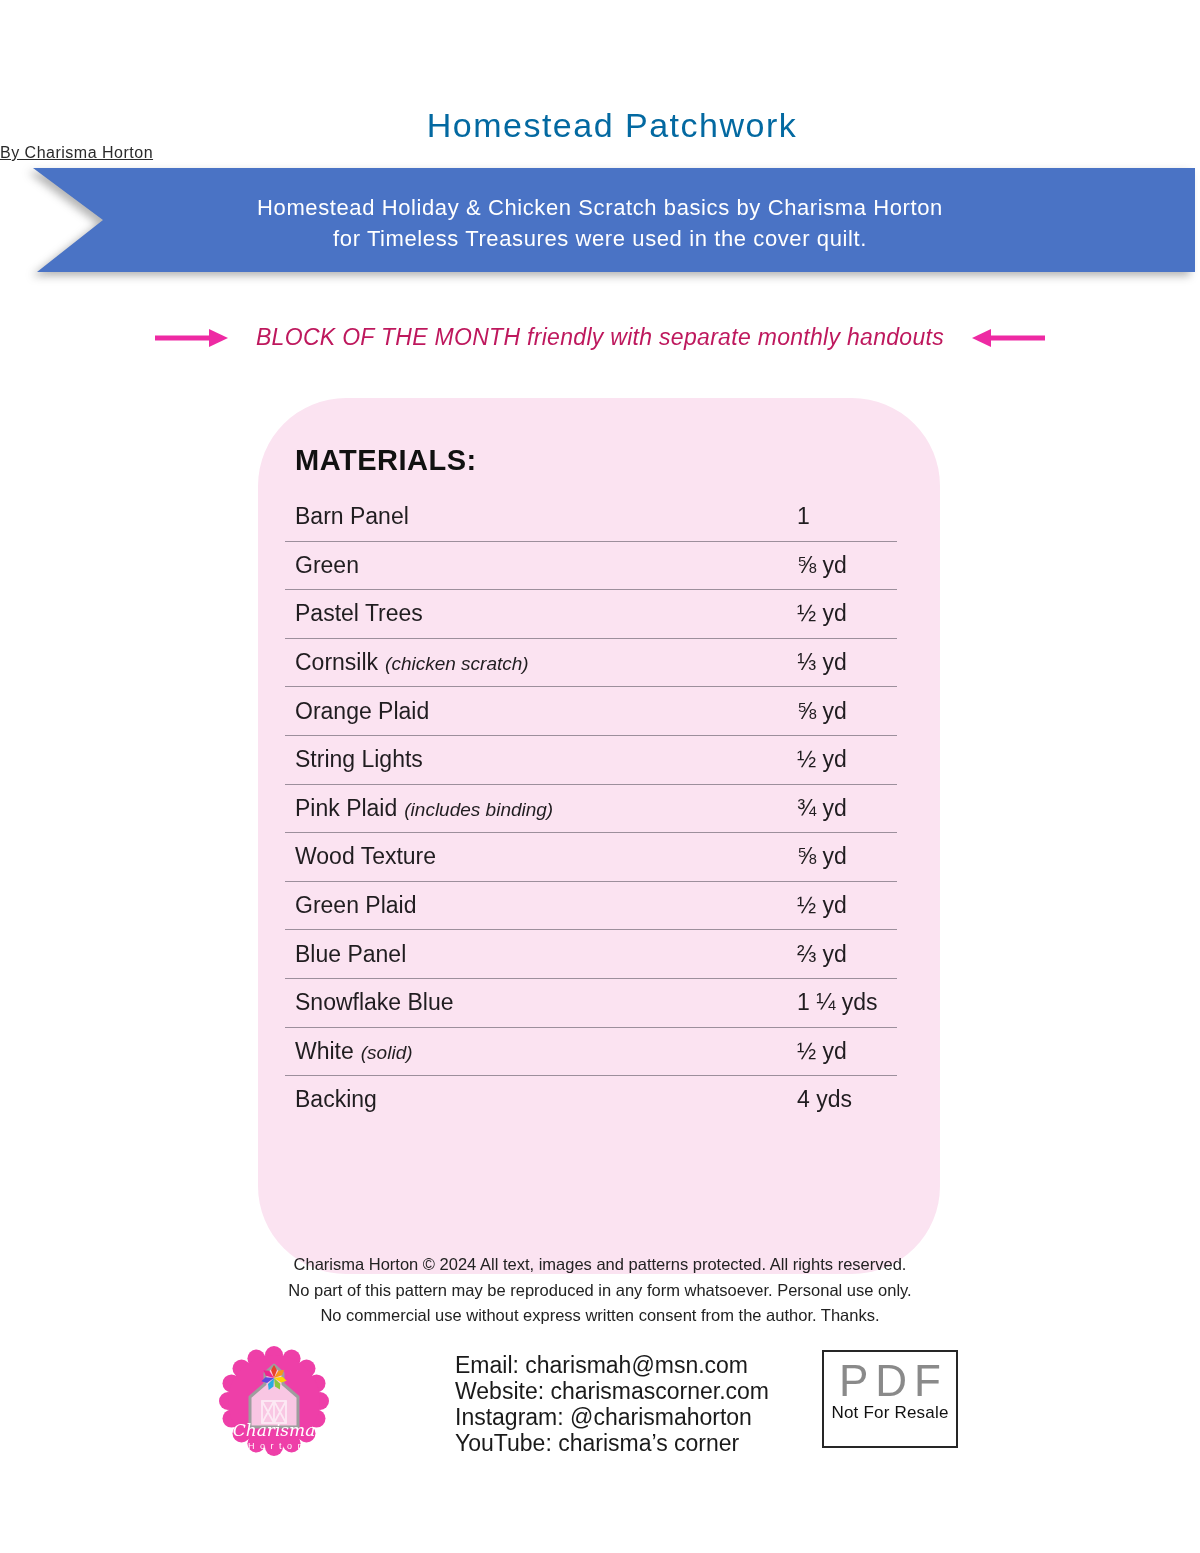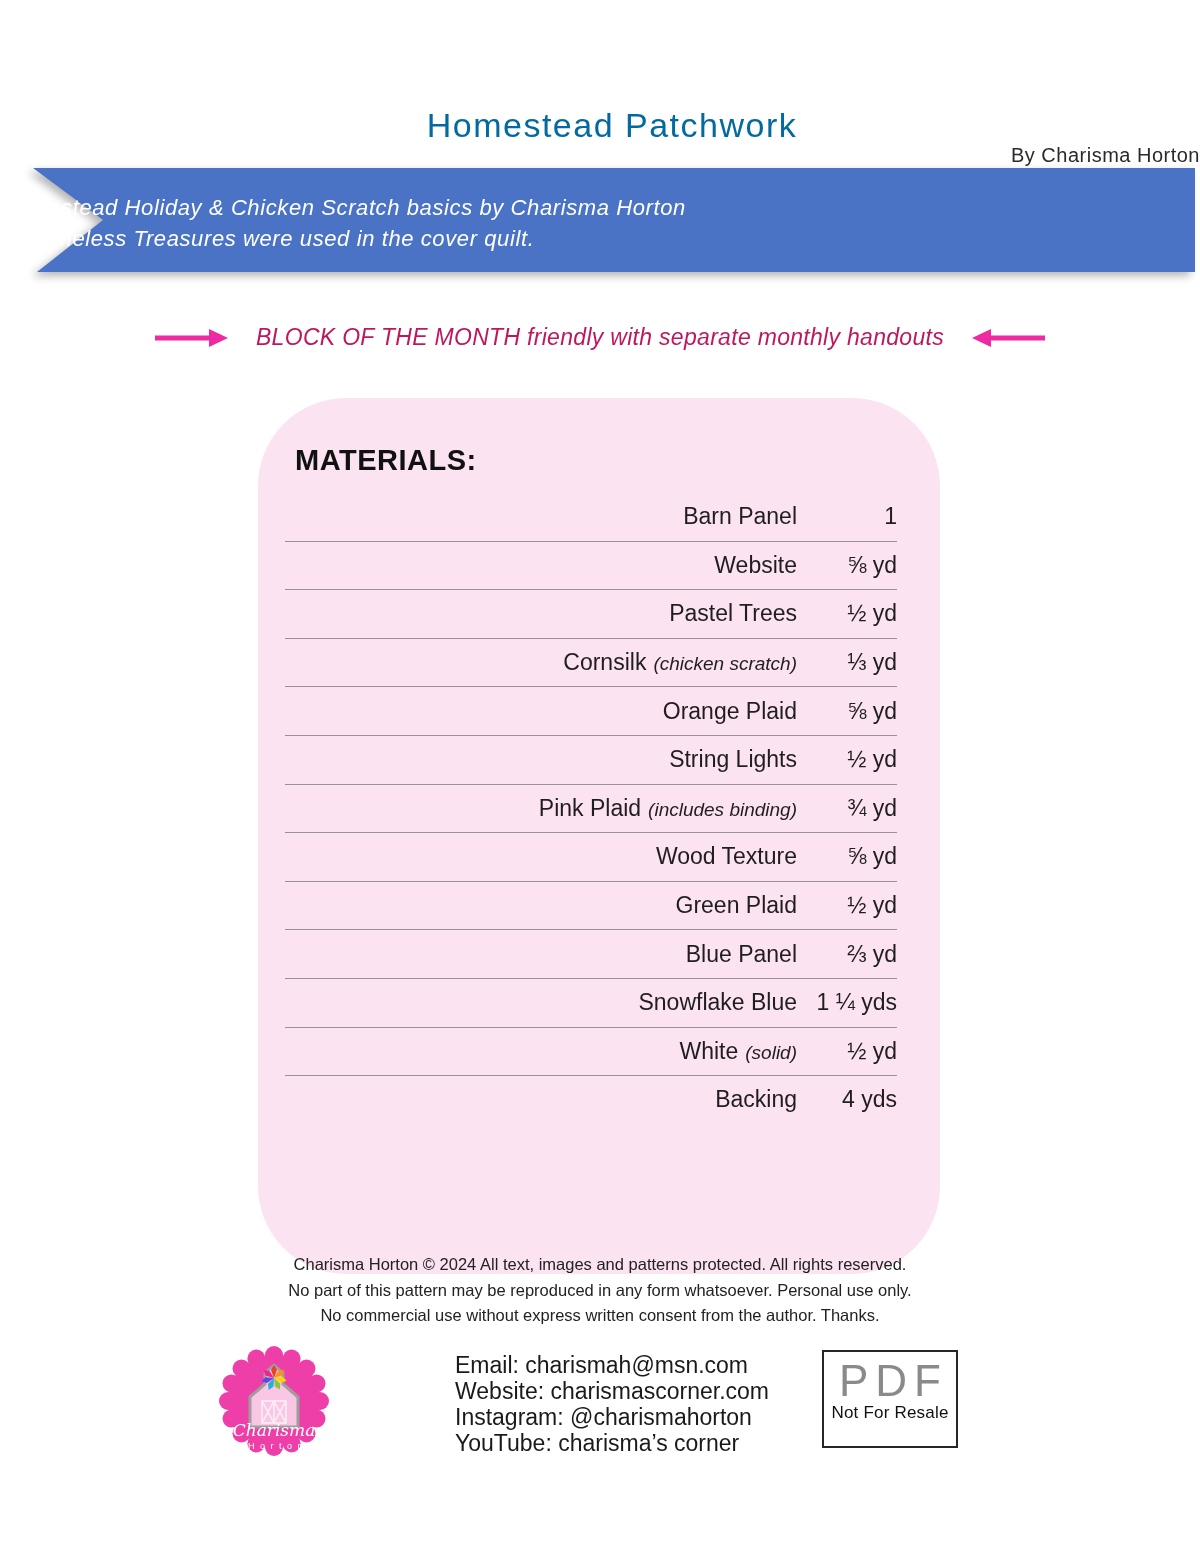--- a/index.html
+++ b/index.html
@@ -6,50 +6,50 @@
   html,body { margin:0; padding:0; background:#ffffff; }
   .page {
     position:relative; width:1200px; height:1553px; background:#ffffff;
     font-family:"Liberation Sans", sans-serif; color:#1c1c1c; overflow:hidden;
   }
   .page-title {
     position:absolute; top:94px; left:0; width:100%; text-align:center;
     font-size:34px; font-weight:400; letter-spacing:1.5px; color:#0369a1; margin:12px;
   }
   .page-subtitle {
-    position:absolute; top:144px; left:0; width:100%; text-align:right;
-    font-size:20px; color:#2a2a2a; letter-spacing:0.5px;
+    position:absolute; top:144px; left:0; width:100%; text-align:left;
+    font-size:16px; color:#2a2a2a; letter-spacing:0.5px;text-decoration:underline;
   }
 
   
   .banner-wrap { position:absolute; top:166px; left:0; width:1200px; height:112px; }
   .banner-svg { position:absolute; top:0; left:0; filter:drop-shadow(-5px 4px 4px rgba(90,90,90,0.45)); }
   .banner-text {
-    position:absolute; top:26px; left:0; right:0; text-align:left;
-    font-style:italic; color:#ffffff; font-size:22px; line-height:31px; letter-spacing:0.6px;
+    position:absolute; top:26px; left:0; right:0; text-align:center;
+    color:#ffffff; font-size:22px; line-height:31px; letter-spacing:0.6px;
   }
 
   
   .bom-row {
     position:absolute; top:324px; left:0; width:100%;
     display:flex; justify-content:center; align-items:center; gap:27px;
   }
   .bom-text { font-style:italic; font-size:23px; color:#be185d; letter-spacing:0.3px; }
   .bom-arrow { display:block; }
 
   
   .materials-panel {
     position:absolute; left:258px; top:398px; width:682px; height:876px;
     background:var(--panel-pink); border-radius:88px;
   }
   .materials-heading {
     position:absolute; left:37px; top:46px; margin:0;
     font-size:29px; font-weight:bold; letter-spacing:0.5px; color:#111111;
   }
-  .materials-table { position:absolute; left:27px; top:95px; width:612px;text-align:right; }
+  .materials-table { position:absolute; left:27px; top:95px; width:612px; }
   .mat-row { display:flex; align-items:center; height:47.6px; border-bottom:1px solid var(--divider); }
   .mat-row:last-child { border-bottom:none; }
   .mat-name { flex:1 1 auto; padding-left:10px; font-size:23px; color:#201d20; }
   .mat-note { font-style:italic; font-size:19px; margin-left:7px; }
   .mat-qty { flex:0 0 100px; font-size:23px; color:#201d20; }
 
   
   .copyright {
     position:absolute; top:1252px; left:0; width:100%; text-align:center;
     font-size:16.5px; line-height:25.5px; color:#222222;
@@ -97,21 +97,21 @@
   </div>
 
   <section class="materials-panel">
     <h2 class="materials-heading">MATERIALS:</h2>
     <div class="materials-table" id="materials-rows">
         <div class="mat-row">
           <span class="mat-name">Barn Panel</span>
           <span class="mat-qty">1</span>
         </div>
         <div class="mat-row">
-          <span class="mat-name">Website</span>
+          <span class="mat-name">Green</span>
           <span class="mat-qty">⅝ yd</span>
         </div>
         <div class="mat-row">
           <span class="mat-name">Pastel Trees</span>
           <span class="mat-qty">½ yd</span>
         </div>
         <div class="mat-row">
           <span class="mat-name">Cornsilk<span class="mat-note">(chicken scratch)</span></span>
           <span class="mat-qty">⅓ yd</span>
         </div>

